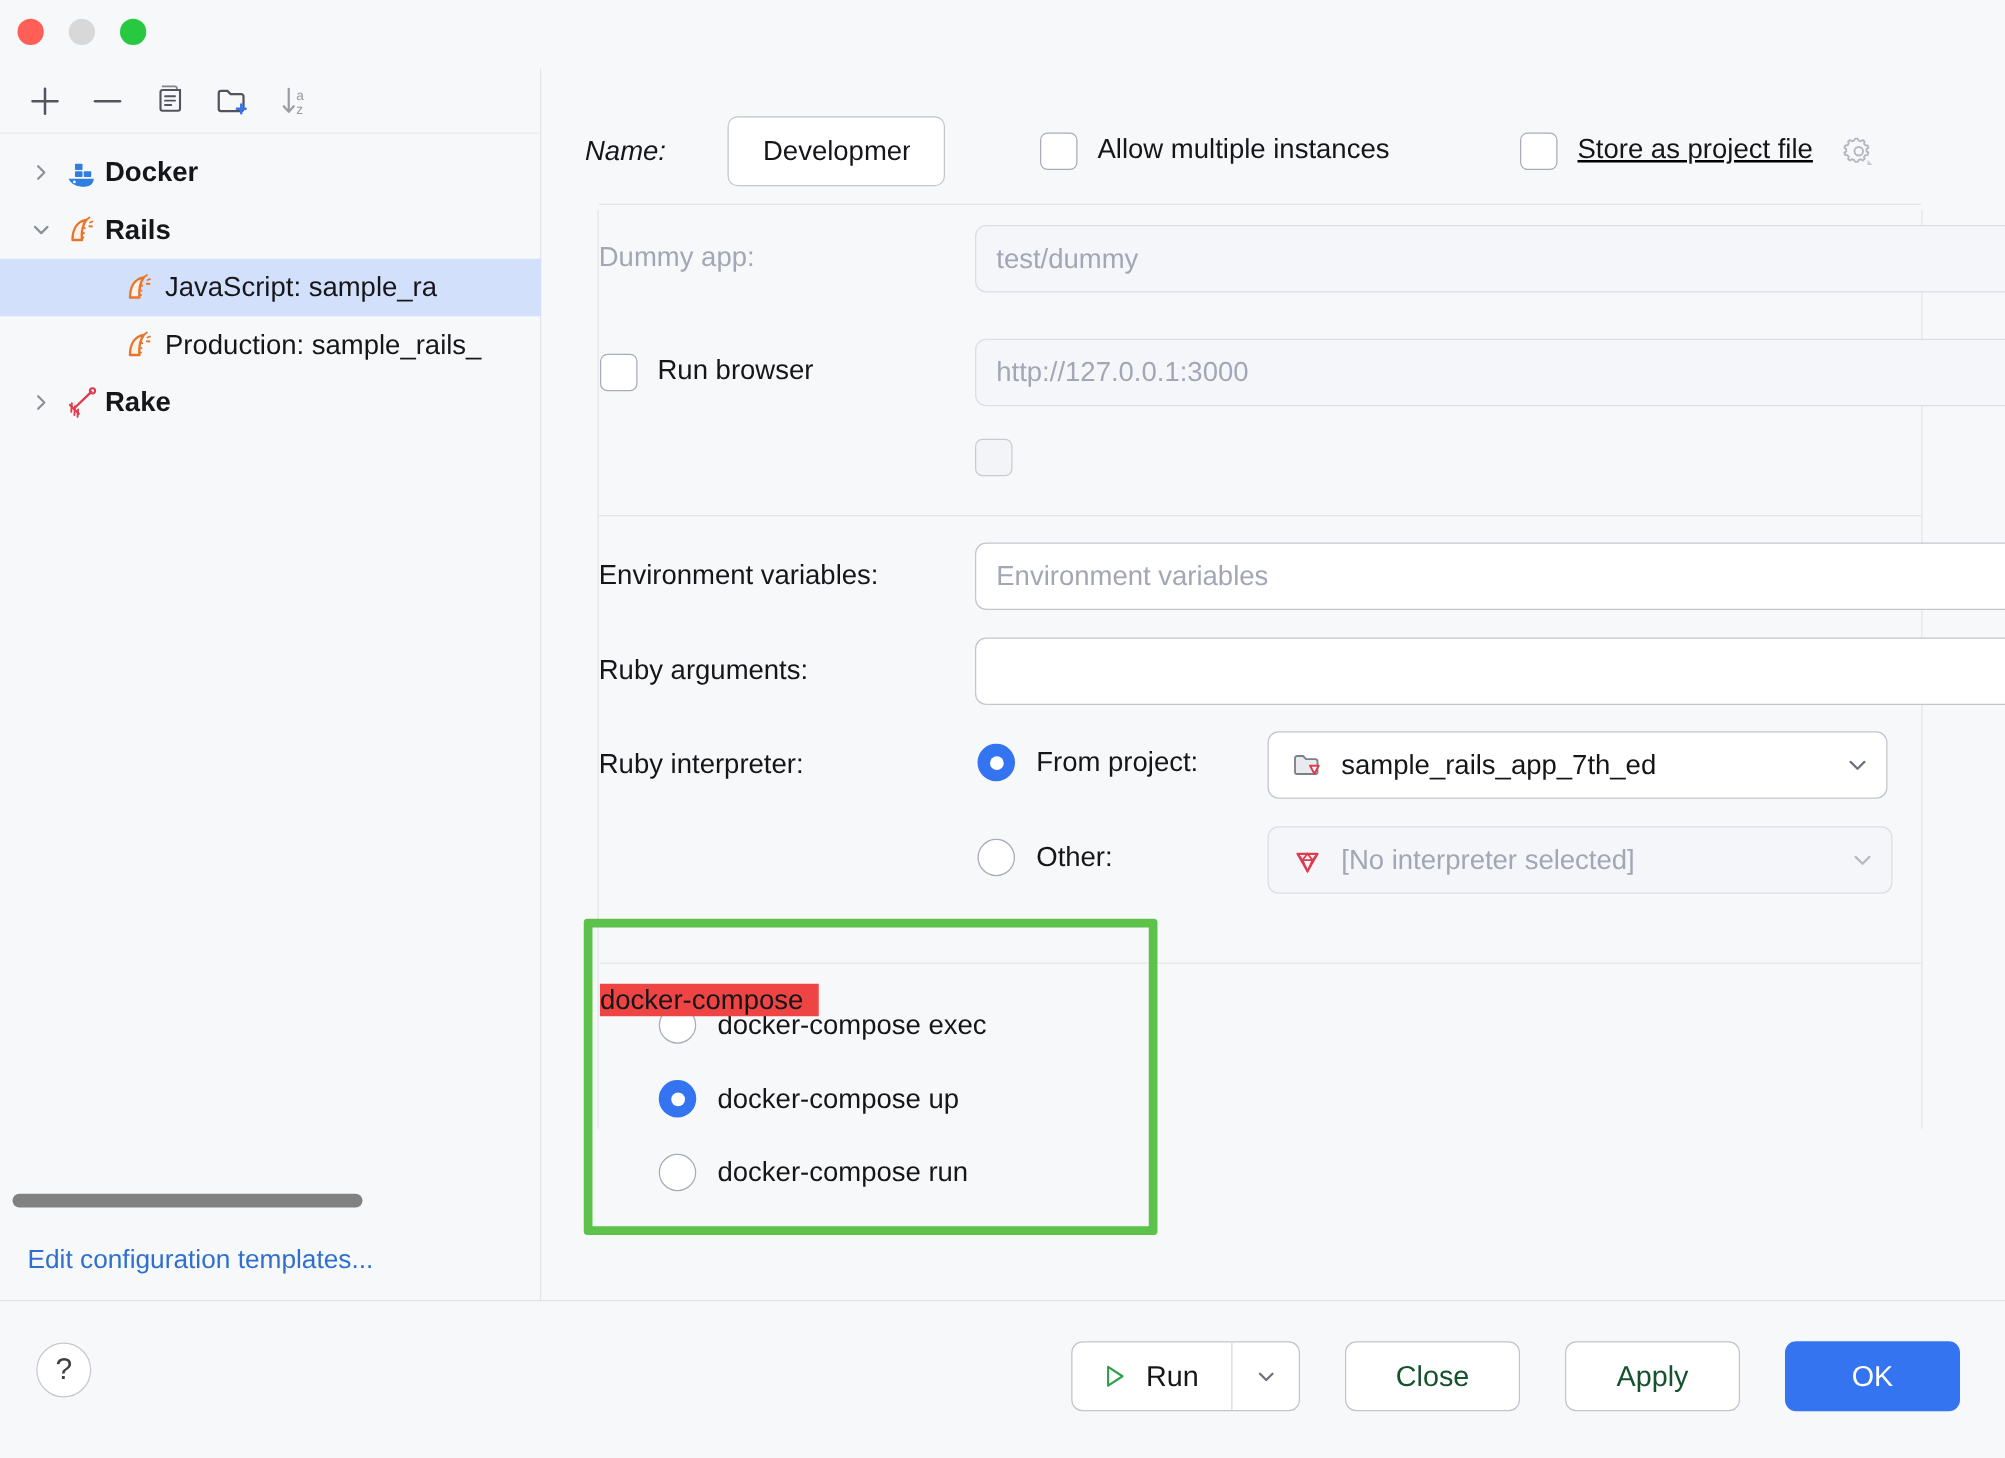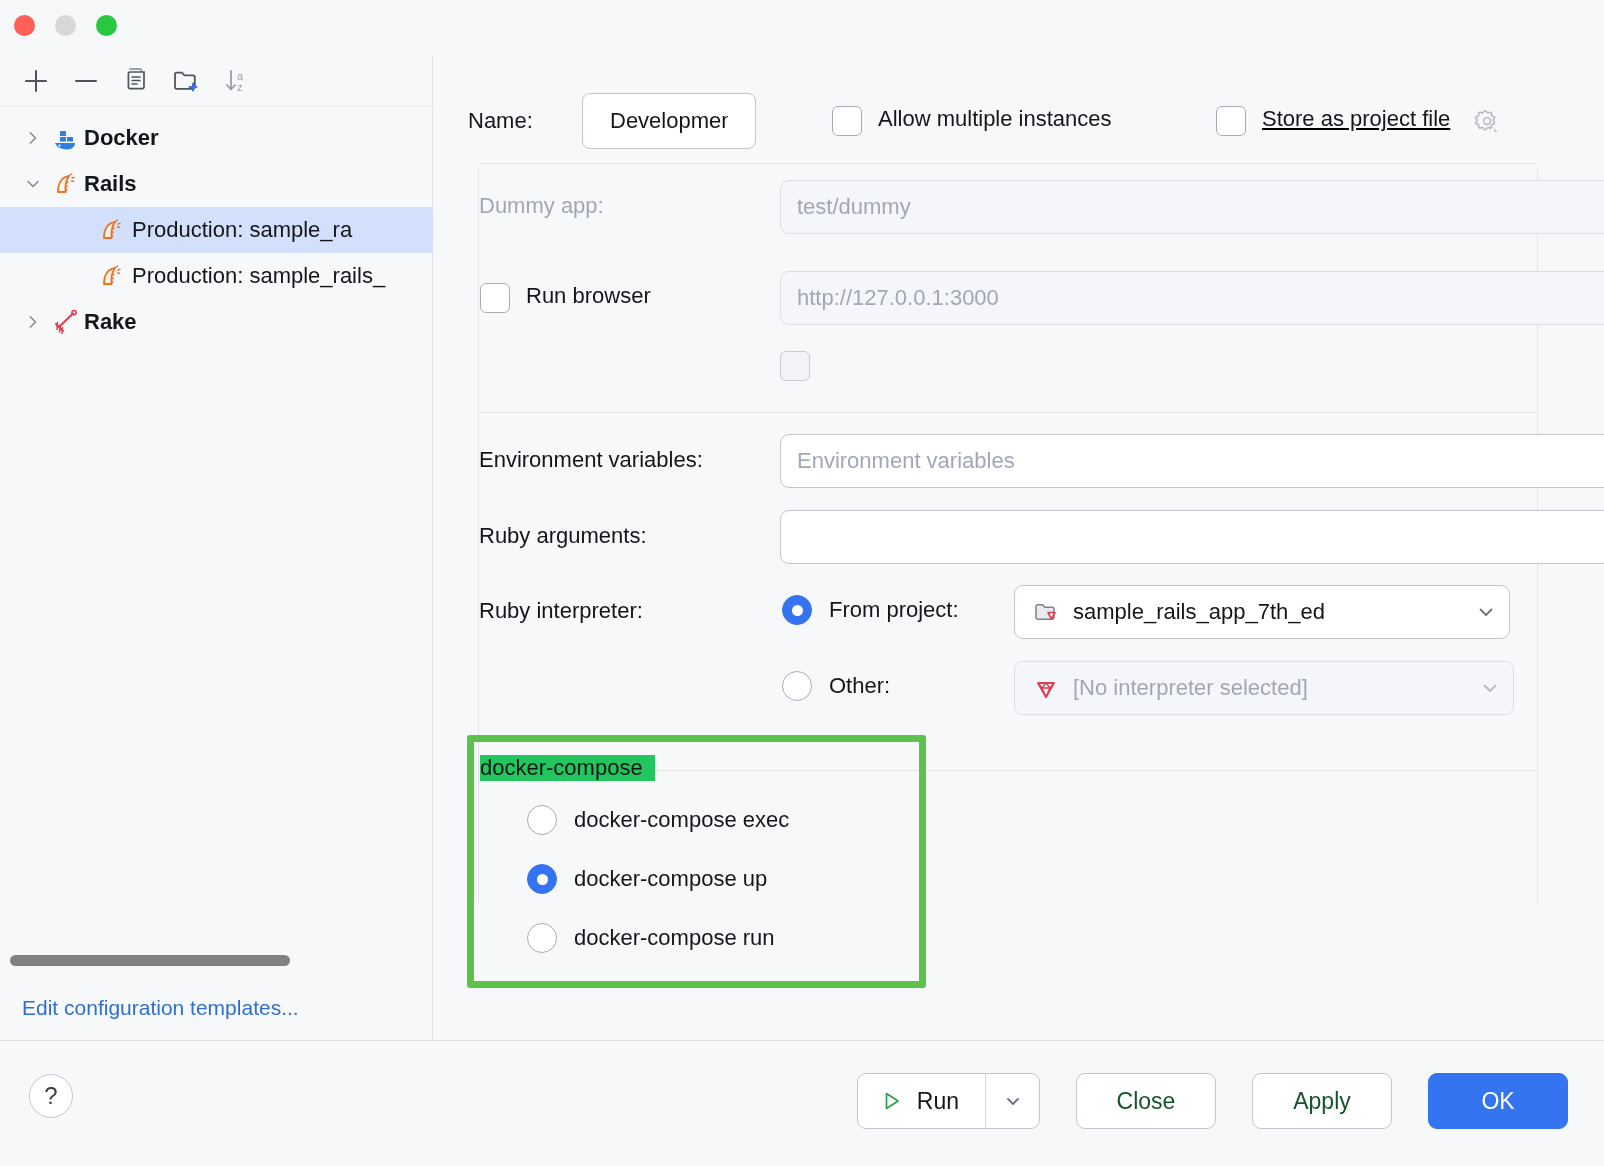--- a/index.html
+++ b/index.html
@@ -99,21 +99,21 @@
     position: absolute; left: 1103px; top: 113px; width: 1px; height: 735px;
     background: #e4e5e8;
   }
 
   
   .name-row {
     position: absolute; left: 0; top: 38px; width: 100%; height: 56px;
     display: flex; align-items: center;
   }
   .lbl { font-size: 22px; color: #15161a; }
-  .name-label { position: absolute; left: 34px; }
+  .name-label { position: absolute; left: 34px; font-style: italic; }
   .name-input {
     position: absolute; left: 148px; top: 0;
     width: 174px; height: 56px;
     background: #ffffff; border: 1px solid #c3c5cd; border-radius: 8px;
     font-size: 22px; color: #15161a;
     padding: 0 27px;
     font-family: "Liberation Sans", sans-serif;
     outline: none;
   }
   .cbx-wrap {
@@ -165,22 +165,22 @@
   .radio-label { font-size: 22px; color: #15161a; white-space: nowrap; }
 
   
   .dc-highlight {
     position: absolute; left: 33px; top: 680px;
     width: 459px; height: 253px;
     border: 7px solid #5cc24a; border-radius: 3px;
     pointer-events: none;
   }
   .dc-title {
-    position: absolute; left: 46px; top: 700px;
-    font-size: 22px; color: #15161a; background: #22c55e;
+    position: absolute; left: 46px; top: 732px;
+    font-size: 22px; color: #15161a; background: #ef4444;
     padding-right: 12px; z-index: 2;
   }
   .dc-line {
     position: absolute; left: 46px; top: 715px; right: 67px;
     height: 1px; background: #e4e5e8;
   }
   .dc-opt1 { position: absolute; left: 93px; top: 750px; }
   .dc-opt2 { position: absolute; left: 93px; top: 809px; }
   .dc-opt3 { position: absolute; left: 93px; top: 868px; }
 
@@ -314,21 +314,21 @@
       <div class="tree-row child selected">
         <span class="tree-icon">
           <svg width="28" height="28" viewBox="0 0 28 28">
             <path d="M7 22 C7 13 11 7 18 6 C15 10 14 15 14.5 22 Z" fill="#fdf3ea" stroke="#e8762a" stroke-width="1.9" stroke-linejoin="round"></path>
             <path d="M18.5 5.5 L20.5 4 M21 8 L23 7.2 M20.5 11 L22.6 11.2" stroke="#e8762a" stroke-width="1.5" stroke-linecap="round"></path>
             <circle cx="16.6" cy="12.5" r="0.9" fill="#e8762a"></circle>
             <circle cx="16" cy="16.5" r="0.9" fill="#e8762a"></circle>
             <circle cx="15.6" cy="20" r="0.9" fill="#e8762a"></circle>
           </svg>
         </span>
-        <span class="tree-label">Production: sample_ra</span>
+        <span class="tree-label">JavaScript: sample_ra</span>
       </div>
 
       <div class="tree-row child">
         <span class="tree-icon">
           <svg width="28" height="28" viewBox="0 0 28 28">
             <path d="M7 22 C7 13 11 7 18 6 C15 10 14 15 14.5 22 Z" fill="#fdf3ea" stroke="#e8762a" stroke-width="1.9" stroke-linejoin="round"></path>
             <path d="M18.5 5.5 L20.5 4 M21 8 L23 7.2 M20.5 11 L22.6 11.2" stroke="#e8762a" stroke-width="1.5" stroke-linecap="round"></path>
             <circle cx="16.6" cy="12.5" r="0.9" fill="#e8762a"></circle>
             <circle cx="16" cy="16.5" r="0.9" fill="#e8762a"></circle>
             <circle cx="15.6" cy="20" r="0.9" fill="#e8762a"></circle>

